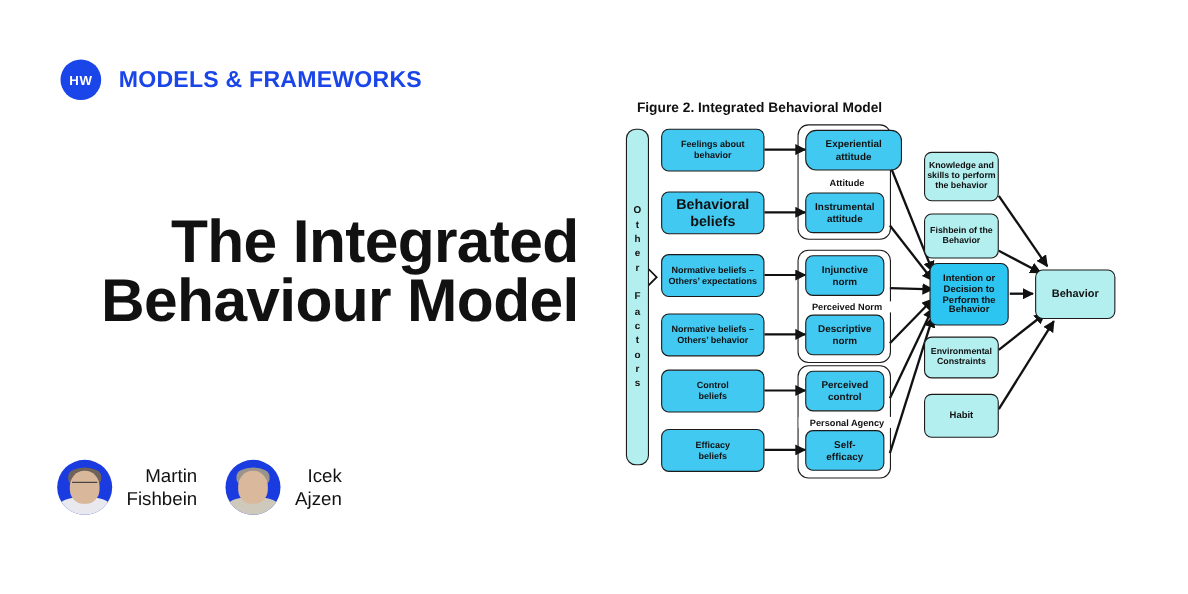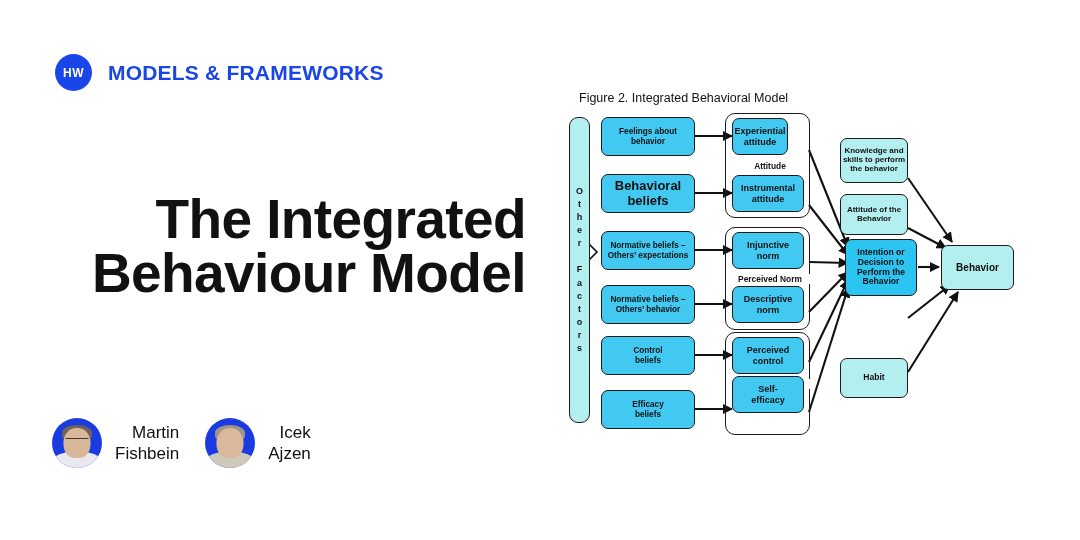--- a/index.html
+++ b/index.html
@@ -67,21 +67,21 @@
   .a2 .hair{background:#9b948d;}
   .a2 .body{background:#cfc9bc;}
   .author-name{
     color:#111111;font-size:17px;line-height:21px;font-weight:400;white-space:pre-line;
   }
 
   
   .figure-wrap{position:absolute;left:560px;top:0;width:520px;height:540px;}
   .fig-caption{
     position:absolute;left:19px;top:91px;
-    font-size:12.5px;color:#111;font-weight:400;white-space:nowrap;
+    font-size:12.5px;color:#111;font-weight:700;white-space:nowrap;
   }
   .diagram{position:absolute;left:0;top:0;width:520px;height:540px;}
   .diagram svg{position:absolute;left:0;top:0;}
 
   .node{
     position:absolute;box-sizing:border-box;
     border:1.4px solid #1b1b1b;border-radius:7px;
     display:flex;align-items:center;justify-content:center;text-align:center;
     color:#111111;font-weight:bold;line-height:1.12;
     white-space:pre-line;
@@ -224,38 +224,40 @@
       <div class="node n-bright" style="left:41px;top:174px;width:94px;height:39px;font-size:13px;">Behavioral beliefs</div>
       <div class="node n-bright" style="left:41px;top:231px;width:94px;height:39px;font-size:8.2px;">Normative beliefs –
 Others’ expectations</div>
       <div class="node n-bright" style="left:41px;top:285px;width:94px;height:39px;font-size:8.2px;">Normative beliefs –
 Others’ behavior</div>
       <div class="node n-bright" style="left:41px;top:336px;width:94px;height:39px;font-size:8.2px;">Control
 beliefs</div>
       <div class="node n-bright" style="left:41px;top:390px;width:94px;height:39px;font-size:8.2px;">Efficacy
 beliefs</div>
 
-      <div class="node n-bright" style="left:172px;top:118px;width:56px;height:37px;font-size:9px;">Experiential
+      <div class="node n-bright" style="left:172px;top:118px;width:88px;height:37px;font-size:9px;border-radius:10px;">Experiential
 attitude</div>
       <div class="node n-bright" style="left:172px;top:175px;width:72px;height:37px;font-size:9px;">Instrumental
 attitude</div>
       <div class="node n-bright" style="left:172px;top:232px;width:72px;height:37px;font-size:9px;">Injunctive
 norm</div>
       <div class="node n-bright" style="left:172px;top:286px;width:72px;height:37px;font-size:9px;">Descriptive
 norm</div>
       <div class="node n-bright" style="left:172px;top:337px;width:72px;height:37px;font-size:9px;">Perceived
 control</div>
-      <div class="node n-bright" style="left:172px;top:376px;width:72px;height:37px;font-size:9px;">Self-
+      <div class="node n-bright" style="left:172px;top:391px;width:72px;height:37px;font-size:9px;">Self-
 efficacy</div>
 
       <div class="node n-light" style="left:280px;top:138px;width:68px;height:45px;font-size:8px;">Knowledge and
 skills to perform
 the behavior</div>
-      <div class="node n-light" style="left:280px;top:194px;width:68px;height:41px;font-size:8px;">Attitude of the
+      <div class="node n-light" style="left:280px;top:194px;width:68px;height:41px;font-size:8px;">Fishbein of the
 Behavior</div>
+      <div class="node n-light" style="left:280px;top:306px;width:68px;height:38px;font-size:8px;">Environmental
+Constraints</div>
       <div class="node n-light" style="left:280px;top:358px;width:68px;height:40px;font-size:8.6px;">Habit</div>
 
       <div class="node n-dark" style="left:285px;top:239px;width:72px;height:57px;font-size:8.6px;">Intention or
 Decision to
 Perform the
 Behavior</div>
 
       <div class="node n-light" style="left:381px;top:245px;width:73px;height:45px;font-size:10px;">Behavior</div>
 
     </div>

